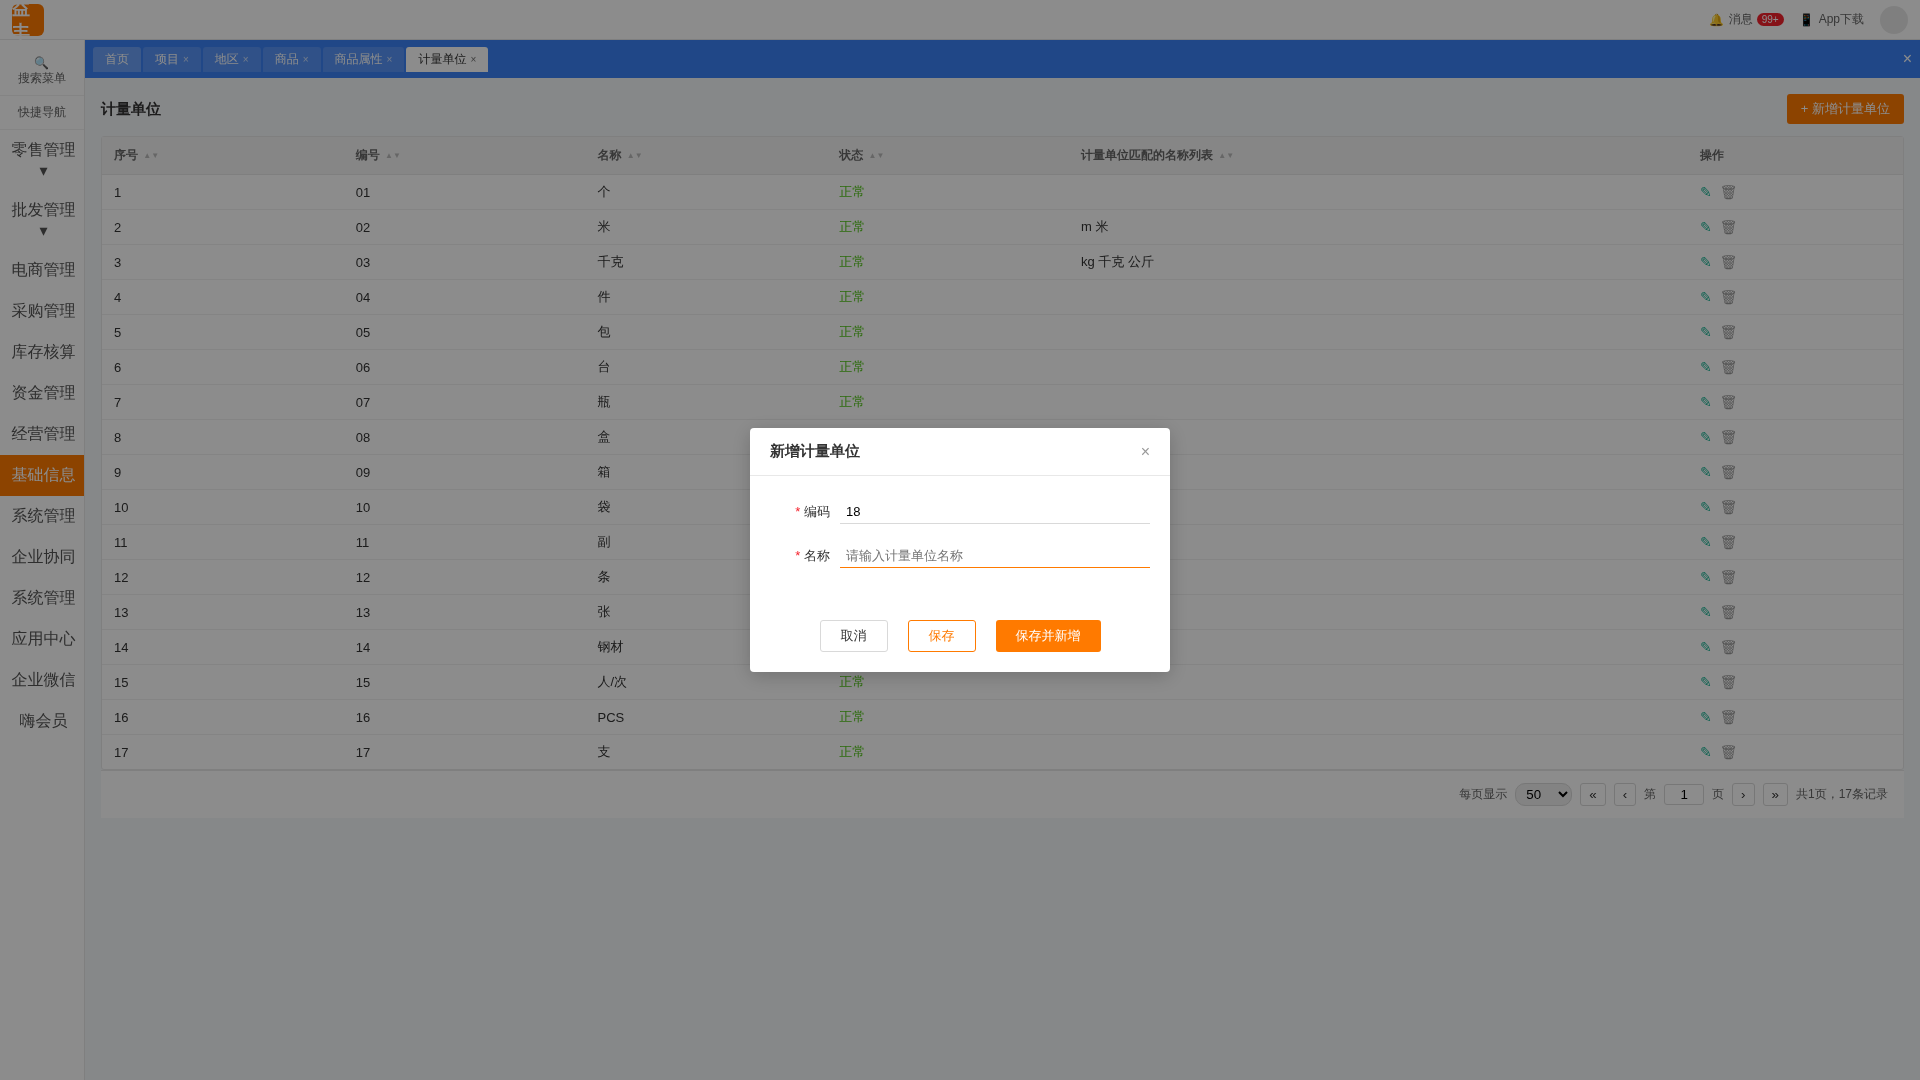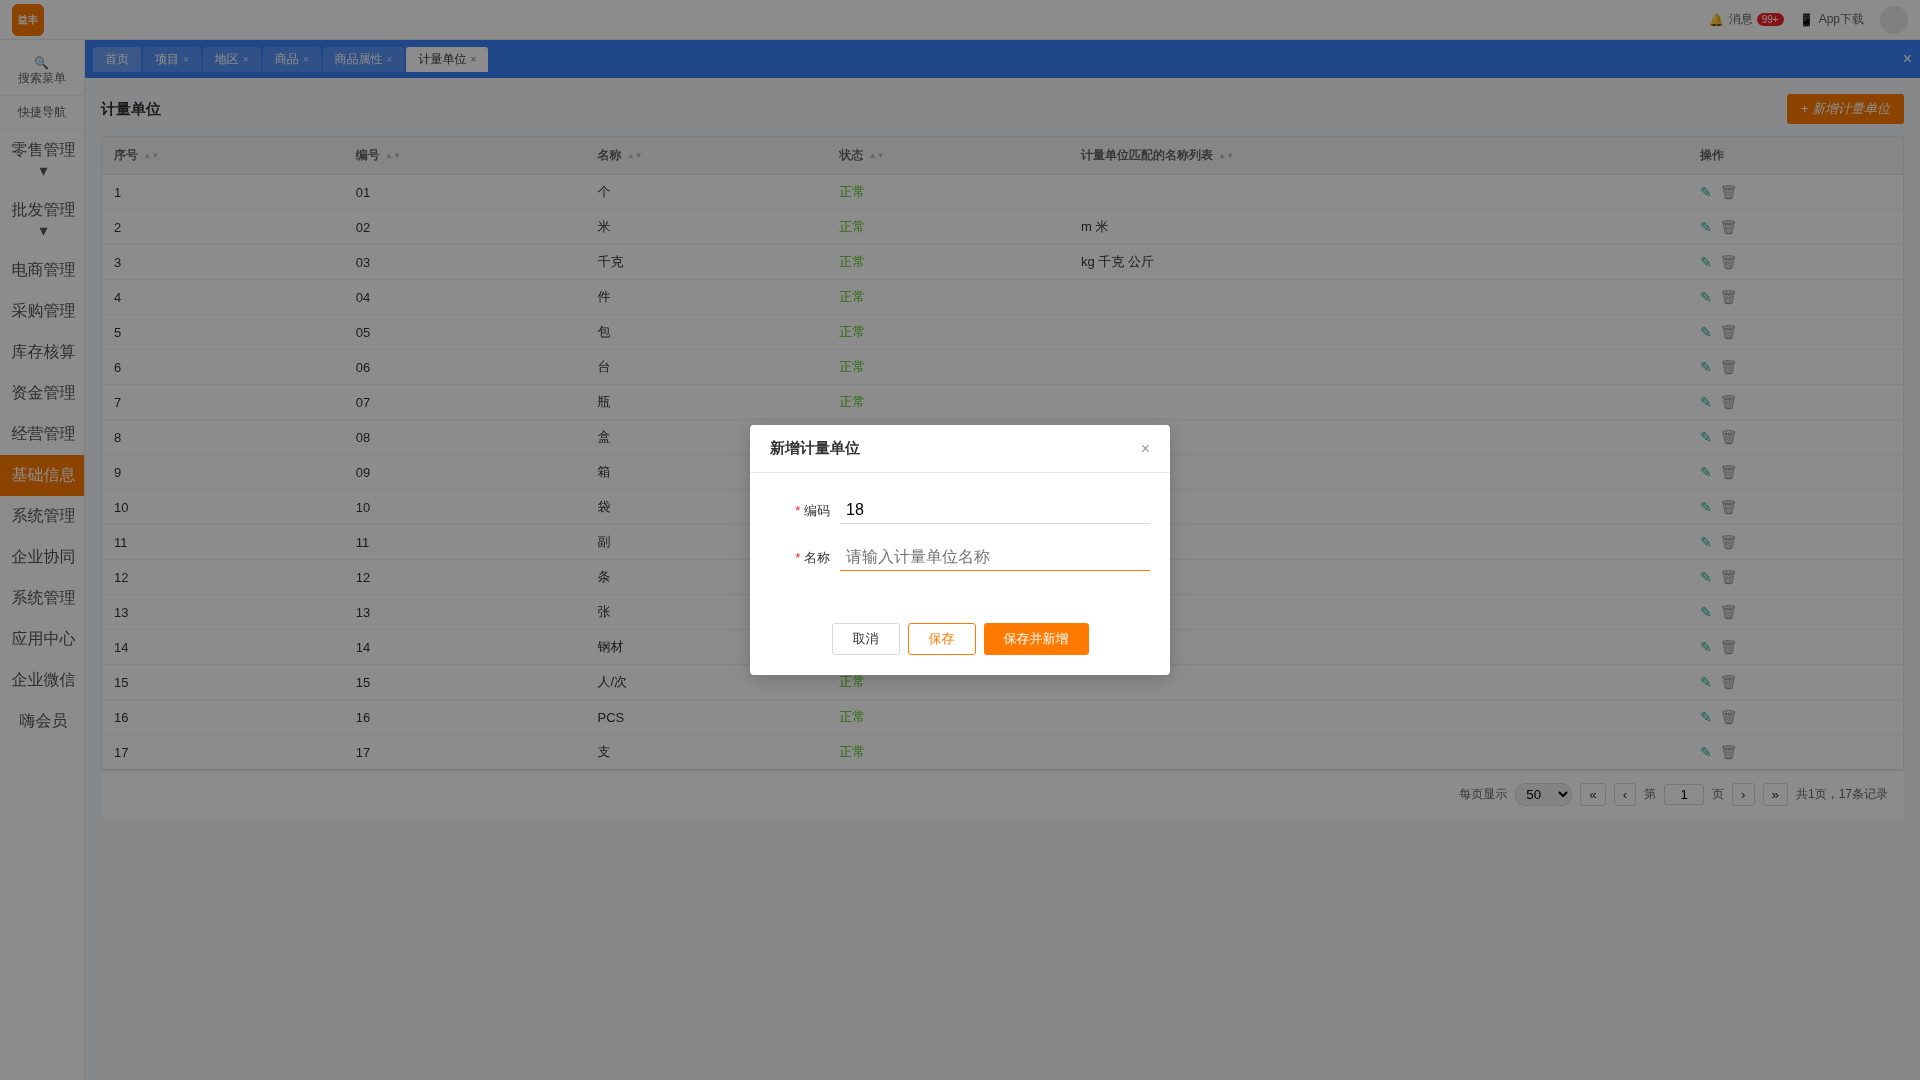--- a/index.html
+++ b/index.html
@@ -2,21 +2,21 @@
 <html><head>
   <meta charset="utf-8">
   <style>
     * { box-sizing: border-box; margin: 0; padding: 0; }
     body { font-family: "Microsoft YaHei", "PingFang SC", sans-serif; font-size: 13px; background: #f0f2f5; color: #333; height: 1080px; width: 1920px; overflow: hidden; display: flex; flex-direction: column; }
 
     
     .topbar { height: 40px; background: #fff; display: flex; align-items: center; padding: 0 12px; border-bottom: 1px solid #e8e8e8; justify-content: space-between; flex-shrink: 0; }
     .topbar-left { display: flex; align-items: center; gap: 8px; }
     .logo-area { display: flex; align-items: center; gap: 6px; }
-    .logo-icon { width: 32px; height: 32px; background: #ff7a00; border-radius: 6px; display: flex; align-items: center; justify-content: center; color: #fff; font-weight: bold; font-size: 10px; }
+    .logo-icon { width: 32px; height: 32px; background: #ff7a00; border-radius: 6px; display: flex; align-items: center; justify-content: center; color: #fff; font-weight: bold; font-size: 18px; }
     .topbar-right { display: flex; align-items: center; gap: 16px; }
     .topbar-btn { display: flex; align-items: center; gap: 4px; font-size: 12px; color: #666; cursor: pointer; }
     .badge { background: #f5222d; color: #fff; border-radius: 10px; padding: 1px 5px; font-size: 10px; }
     .avatar { width: 28px; height: 28px; background: #e8e8e8; border-radius: 50%; }
 
     
     .main-layout { display: flex; flex: 1; overflow: hidden; }
 
     
     .sidebar { width: 85px; background: #fff; border-right: 1px solid #e8e8e8; display: flex; flex-direction: column; flex-shrink: 0; padding-top: 8px; }
@@ -35,21 +35,21 @@
     .tab-close { font-size: 10px; color: inherit; cursor: pointer; opacity: 0.7; }
     .tab-home { background: rgba(255,255,255,0.25); }
     .tabbar-close { margin-left: auto; color: #fff; cursor: pointer; font-size: 16px; }
 
     
     .page-content { flex: 1; padding: 16px; overflow: auto; position: relative; background: #f5f7fa; }
 
     
     .page-header { display: flex; justify-content: space-between; align-items: center; margin-bottom: 12px; }
     .page-title { font-size: 15px; font-weight: 600; color: #333; }
-    .btn-add { background: #ff7a00; color: #fff; border: none; padding: 6px 14px; border-radius: 3px; cursor: pointer; font-size: 13px; font-style: italic; }
+    .btn-add { background: #ff7a00; color: #fff; border: none; padding: 6px 14px; border-radius: 3px; cursor: pointer; font-size: 13px; }
 
     
     .table-wrap { background: #fff; border: 1px solid #e8e8e8; border-radius: 3px; }
     table { width: 100%; border-collapse: collapse; }
     th { background: #f5f5f5; padding: 10px 12px; text-align: left; font-size: 12px; color: #666; border-bottom: 1px solid #e8e8e8; white-space: nowrap; }
     td { padding: 8px 12px; font-size: 13px; border-bottom: 1px solid #f0f0f0; color: #333; }
     tr:last-child td { border-bottom: none; }
     .status-normal { color: #52c41a; }
     .action-icons { display: flex; gap: 8px; align-items: center; }
     .action-icon { color: #1ab394; cursor: pointer; font-size: 14px; }
@@ -63,23 +63,23 @@
 
     
     .overlay { position: fixed; top: 0; left: 0; right: 0; bottom: 0; background: rgba(0,0,0,0.45); z-index: 1000; display: flex; align-items: center; justify-content: center; }
     .modal { background: #fff; border-radius: 4px; width: 420px; box-shadow: 0 4px 20px rgba(0,0,0,0.2); margin-top: 20px; }
     .modal-header { display: flex; align-items: center; justify-content: space-between; padding: 14px 20px; border-bottom: 1px solid #e8e8e8; }
     .modal-title { font-size: 15px; font-weight: 600; color: #333; }
     .modal-close { cursor: pointer; color: #999; font-size: 16px; }
     .modal-body { padding: 24px 20px 20px; }
     .form-row { display: flex; align-items: center; margin-bottom: 20px; }
     .form-label { width: 60px; text-align: right; font-size: 13px; color: #333; margin-right: 10px; }
-    .form-input { flex: 1; border: none; border-bottom: 1px solid #d9d9d9; padding: 4px 6px; font-size: 16px; outline: none; }
+    .form-input { flex: 1; border: none; border-bottom: 1px solid #d9d9d9; padding: 4px 6px; font-size: 13px; outline: none; }
     .form-input.active { border-bottom-color: #ff7a00; }
-    .modal-footer { display: flex; justify-content: center; gap: 8px; padding: 12px 20px 20px; }
+    .modal-footer { display: flex; justify-content: center; gap: 20px; padding: 12px 20px 20px; }
     .btn-cancel { padding: 6px 20px; border: 1px solid #d9d9d9; background: #fff; border-radius: 3px; cursor: pointer; color: #333; font-size: 13px; }
     .btn-save { padding: 6px 20px; border: 1px solid #ff7a00; background: #fff; border-radius: 3px; cursor: pointer; color: #ff7a00; font-size: 13px; }
     .btn-save-new { padding: 6px 20px; border: none; background: #ff7a00; border-radius: 3px; cursor: pointer; color: #fff; font-size: 13px; }
 
     
     .sort-arrows { display: inline-flex; flex-direction: column; font-size: 8px; color: #bbb; margin-left: 2px; vertical-align: middle; line-height: 1; }
   </style>
 </head>
 <body>
 

